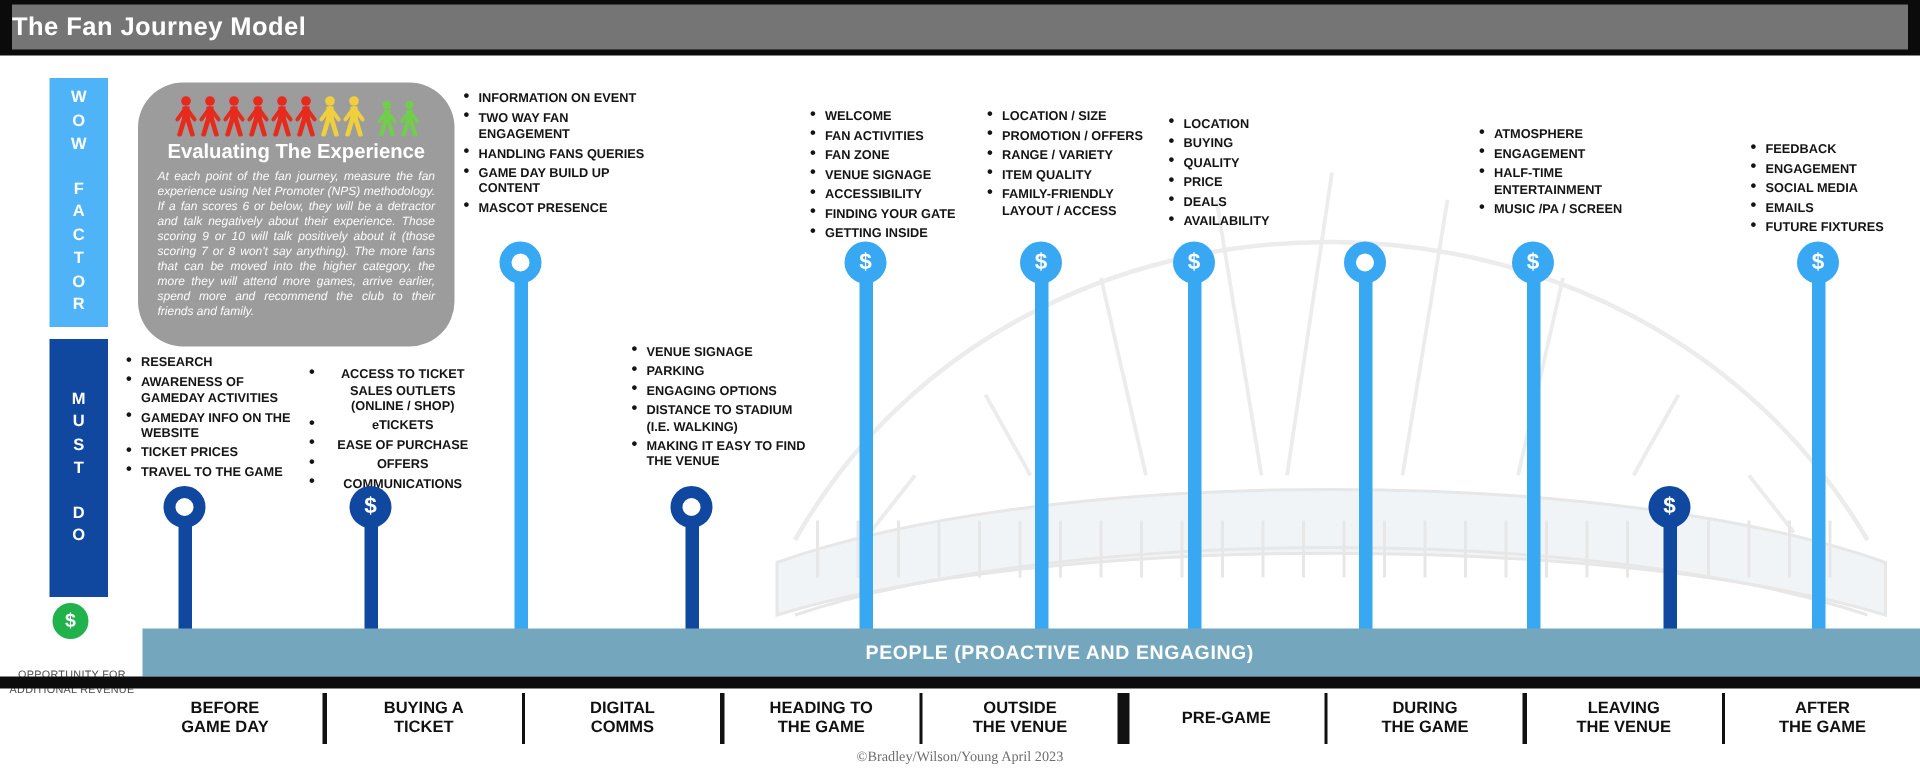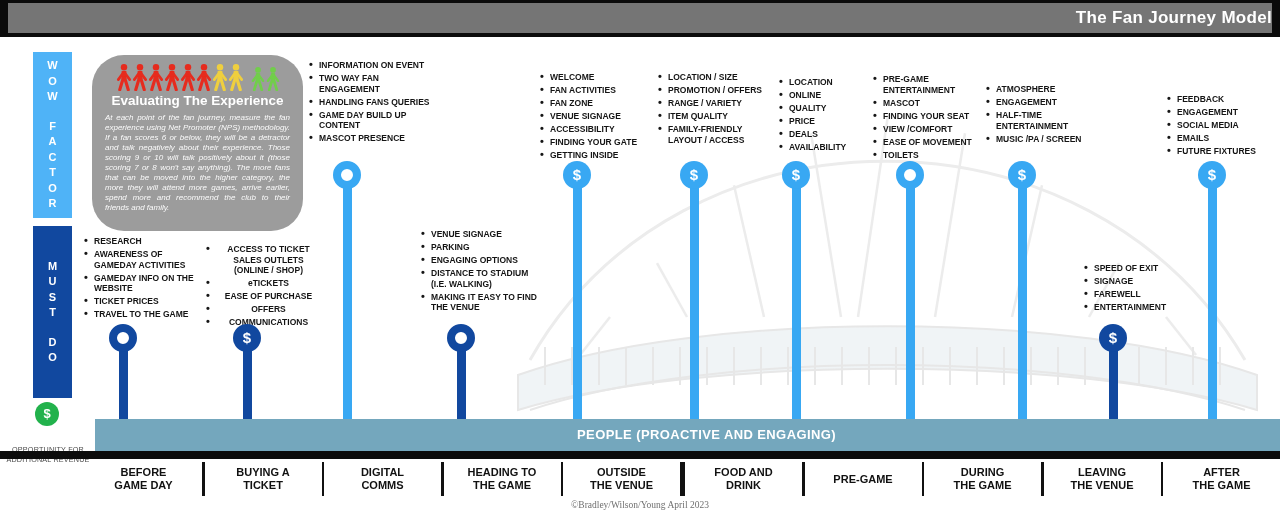--- a/index.html
+++ b/index.html
@@ -1,21 +1,21 @@
 <!DOCTYPE html>
 <html><head>
 <meta charset="utf-8">
 <style>
   html,body{margin:0;padding:0;background:#fff;}
   #canvas{position:relative;width:1280px;height:522px;background:#fff;overflow:hidden;
           font-family:"Liberation Sans",sans-serif;}
   
   .header-bar{position:absolute;left:0;top:0;width:1280px;height:37px;background:#0b0b0b;}
   .header-inner{position:absolute;left:8px;top:3px;width:1264px;height:30px;background:#757575;
-                color:#fff;font-size:17px;font-weight:700;text-align:right;line-height:30px;letter-spacing:.3px;}
+                color:#fff;font-size:17px;font-weight:700;text-align:left;line-height:30px;letter-spacing:.3px;}
   
   .vbox{position:absolute;width:39px;display:flex;flex-direction:column;align-items:center;justify-content:center;
         color:#fff;font-size:11px;font-weight:700;}
   .vbox .vword{display:flex;flex-direction:column;align-items:center;}
   .vbox .vword div{line-height:15.5px;}
   .vbox .vword + .vword{margin-top:14px;}
   #wow-box{left:33px;top:52px;height:166px;}
   #must-box{left:33px;top:226px;height:172px;}
   .rev-circle{position:absolute;left:35px;top:402px;width:24px;height:24px;border-radius:50%;
               color:#fff;font-size:13px;font-weight:700;text-align:center;line-height:24px;}
@@ -121,21 +121,21 @@
         <div>T</div>
       </div>
       <div class="vword">
         <div>D</div>
         <div>O</div>
       </div>
     </div>
   <div class="rev-circle" style="background: rgb(34, 178, 76);">$</div>
   <div class="rev-note">OPPORTUNITY FOR ADDITIONAL REVENUE</div>
 
-  <div class="eval-box" id="eval-box" style="background: rgb(156, 156, 156); border-radius: 32px;">
+  <div class="eval-box" id="eval-box" style="background: rgb(156, 156, 156);">
     <div class="eval-people" id="eval-people">
         <span>
           <svg width="16" height="27" viewBox="0 0 15 26">
       <circle cx="7.5" cy="3.2" r="3.1" fill="#E62B1E"></circle>
       <line x1="7.5" y1="6.8" x2="7.5" y2="14.5" stroke="#E62B1E" stroke-width="4.6"></line>
       <line x1="7.2" y1="8" x2="2" y2="15" stroke="#E62B1E" stroke-width="2.6" stroke-linecap="round"></line>
       <line x1="7.8" y1="8" x2="13" y2="15" stroke="#E62B1E" stroke-width="2.6" stroke-linecap="round"></line>
       <line x1="6.8" y1="13.5" x2="3.4" y2="24.8" stroke="#E62B1E" stroke-width="3" stroke-linecap="round"></line>
       <line x1="8.2" y1="13.5" x2="11.6" y2="24.8" stroke="#E62B1E" stroke-width="3" stroke-linecap="round"></line>
     </svg>
@@ -285,24 +285,20 @@
         <div>HEADING TO</div>
         <div>THE GAME</div>
       </div>
       <div class="stage-div"></div>
       <div class="stage-cell">
         <div>OUTSIDE</div>
         <div>THE VENUE</div>
       </div>
       <div class="stage-div"></div>
       <div class="stage-div"></div>
-      <div class="stage-cell">
-        <div>FOOD AND</div>
-        <div>DRINK</div>
-      </div>
       <div class="stage-div"></div>
       <div class="stage-cell">
         <div>PRE-GAME</div>
       </div>
       <div class="stage-div"></div>
       <div class="stage-cell">
         <div>DURING</div>
         <div>THE GAME</div>
       </div>
       <div class="stage-div"></div>
@@ -357,45 +353,31 @@
     </div>
     <div class="blist" style="left: 657px; top: 72px; width: 106px;">
       <div class="item">LOCATION / SIZE</div>
       <div class="item">PROMOTION / OFFERS</div>
       <div class="item">RANGE / VARIETY</div>
       <div class="item">ITEM QUALITY</div>
       <div class="item">FAMILY-FRIENDLY LAYOUT / ACCESS</div>
     </div>
     <div class="blist" style="left: 778px; top: 77px; width: 92px;">
       <div class="item">LOCATION</div>
-      <div class="item">ONLINE</div>
+      <div class="item">BUYING</div>
       <div class="item">QUALITY</div>
       <div class="item">PRICE</div>
       <div class="item">DEALS</div>
       <div class="item">AVAILABILITY</div>
-    </div>
-    <div class="blist" style="left: 872px; top: 74px; width: 124px;">
-      <div class="item">PRE-GAME ENTERTAINMENT</div>
-      <div class="item">MASCOT</div>
-      <div class="item">FINDING YOUR SEAT</div>
-      <div class="item">VIEW /COMFORT</div>
-      <div class="item">EASE OF MOVEMENT</div>
-      <div class="item">TOILETS</div>
     </div>
     <div class="blist" style="left: 985px; top: 84px; width: 112px;">
       <div class="item">ATMOSPHERE</div>
       <div class="item">ENGAGEMENT</div>
       <div class="item">HALF-TIME ENTERTAINMENT</div>
       <div class="item">MUSIC /PA / SCREEN</div>
-    </div>
-    <div class="blist" style="left: 1083px; top: 263px; width: 100px;">
-      <div class="item">SPEED OF EXIT</div>
-      <div class="item">SIGNAGE</div>
-      <div class="item">FAREWELL</div>
-      <div class="item">ENTERTAINMENT</div>
     </div>
     <div class="blist" style="left: 1166px; top: 94px; width: 104px;">
       <div class="item">FEEDBACK</div>
       <div class="item">ENGAGEMENT</div>
       <div class="item">SOCIAL MEDIA</div>
       <div class="item">EMAILS</div>
       <div class="item">FUTURE FIXTURES</div>
     </div>
   </div>
 

